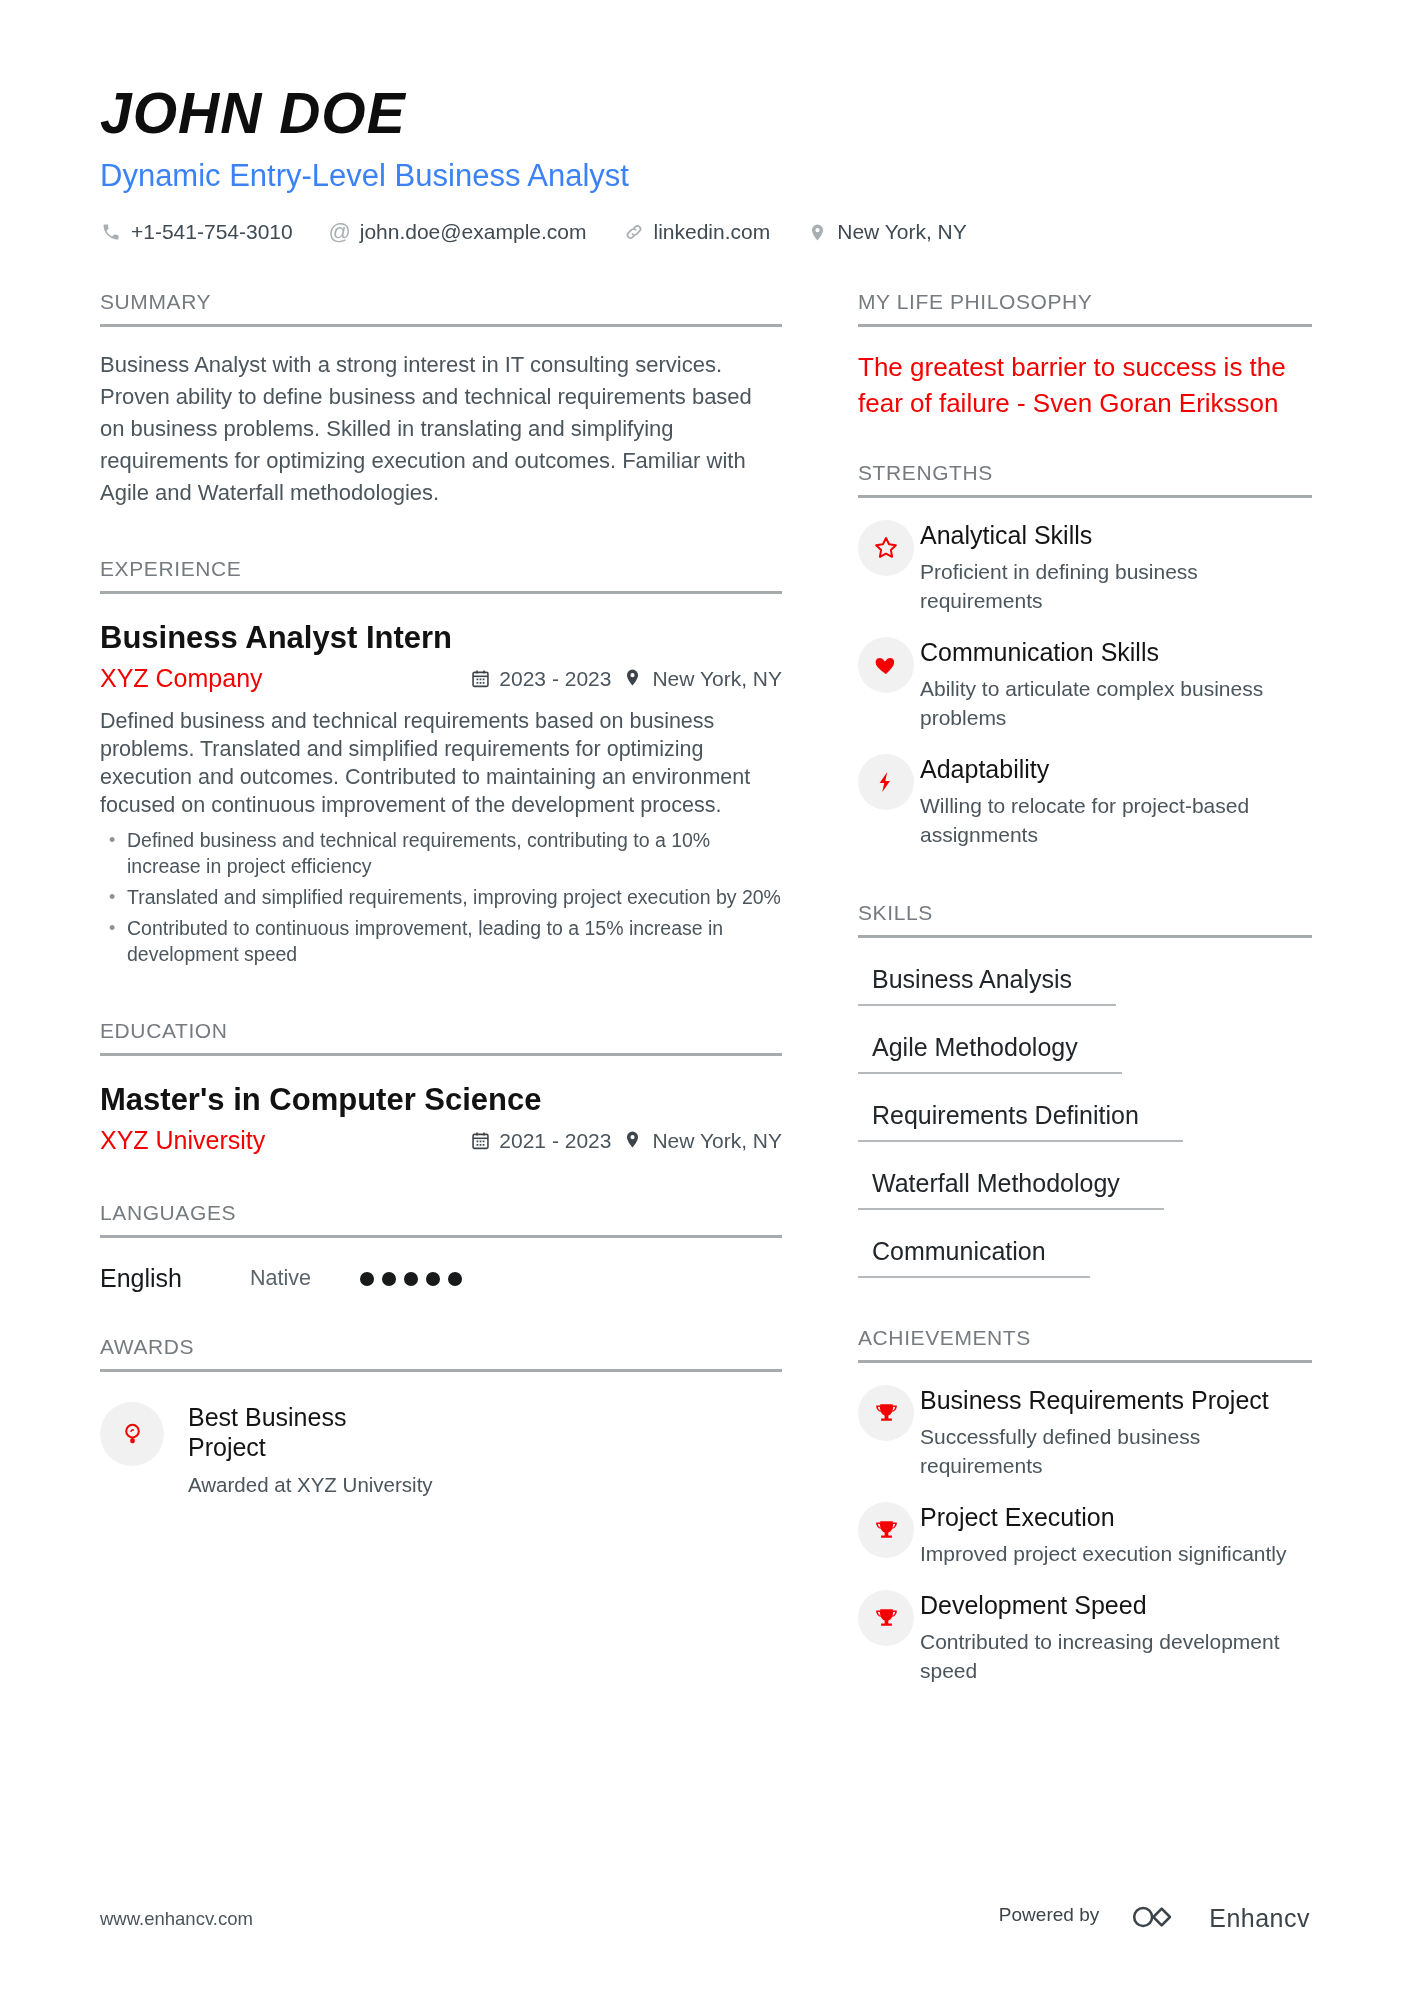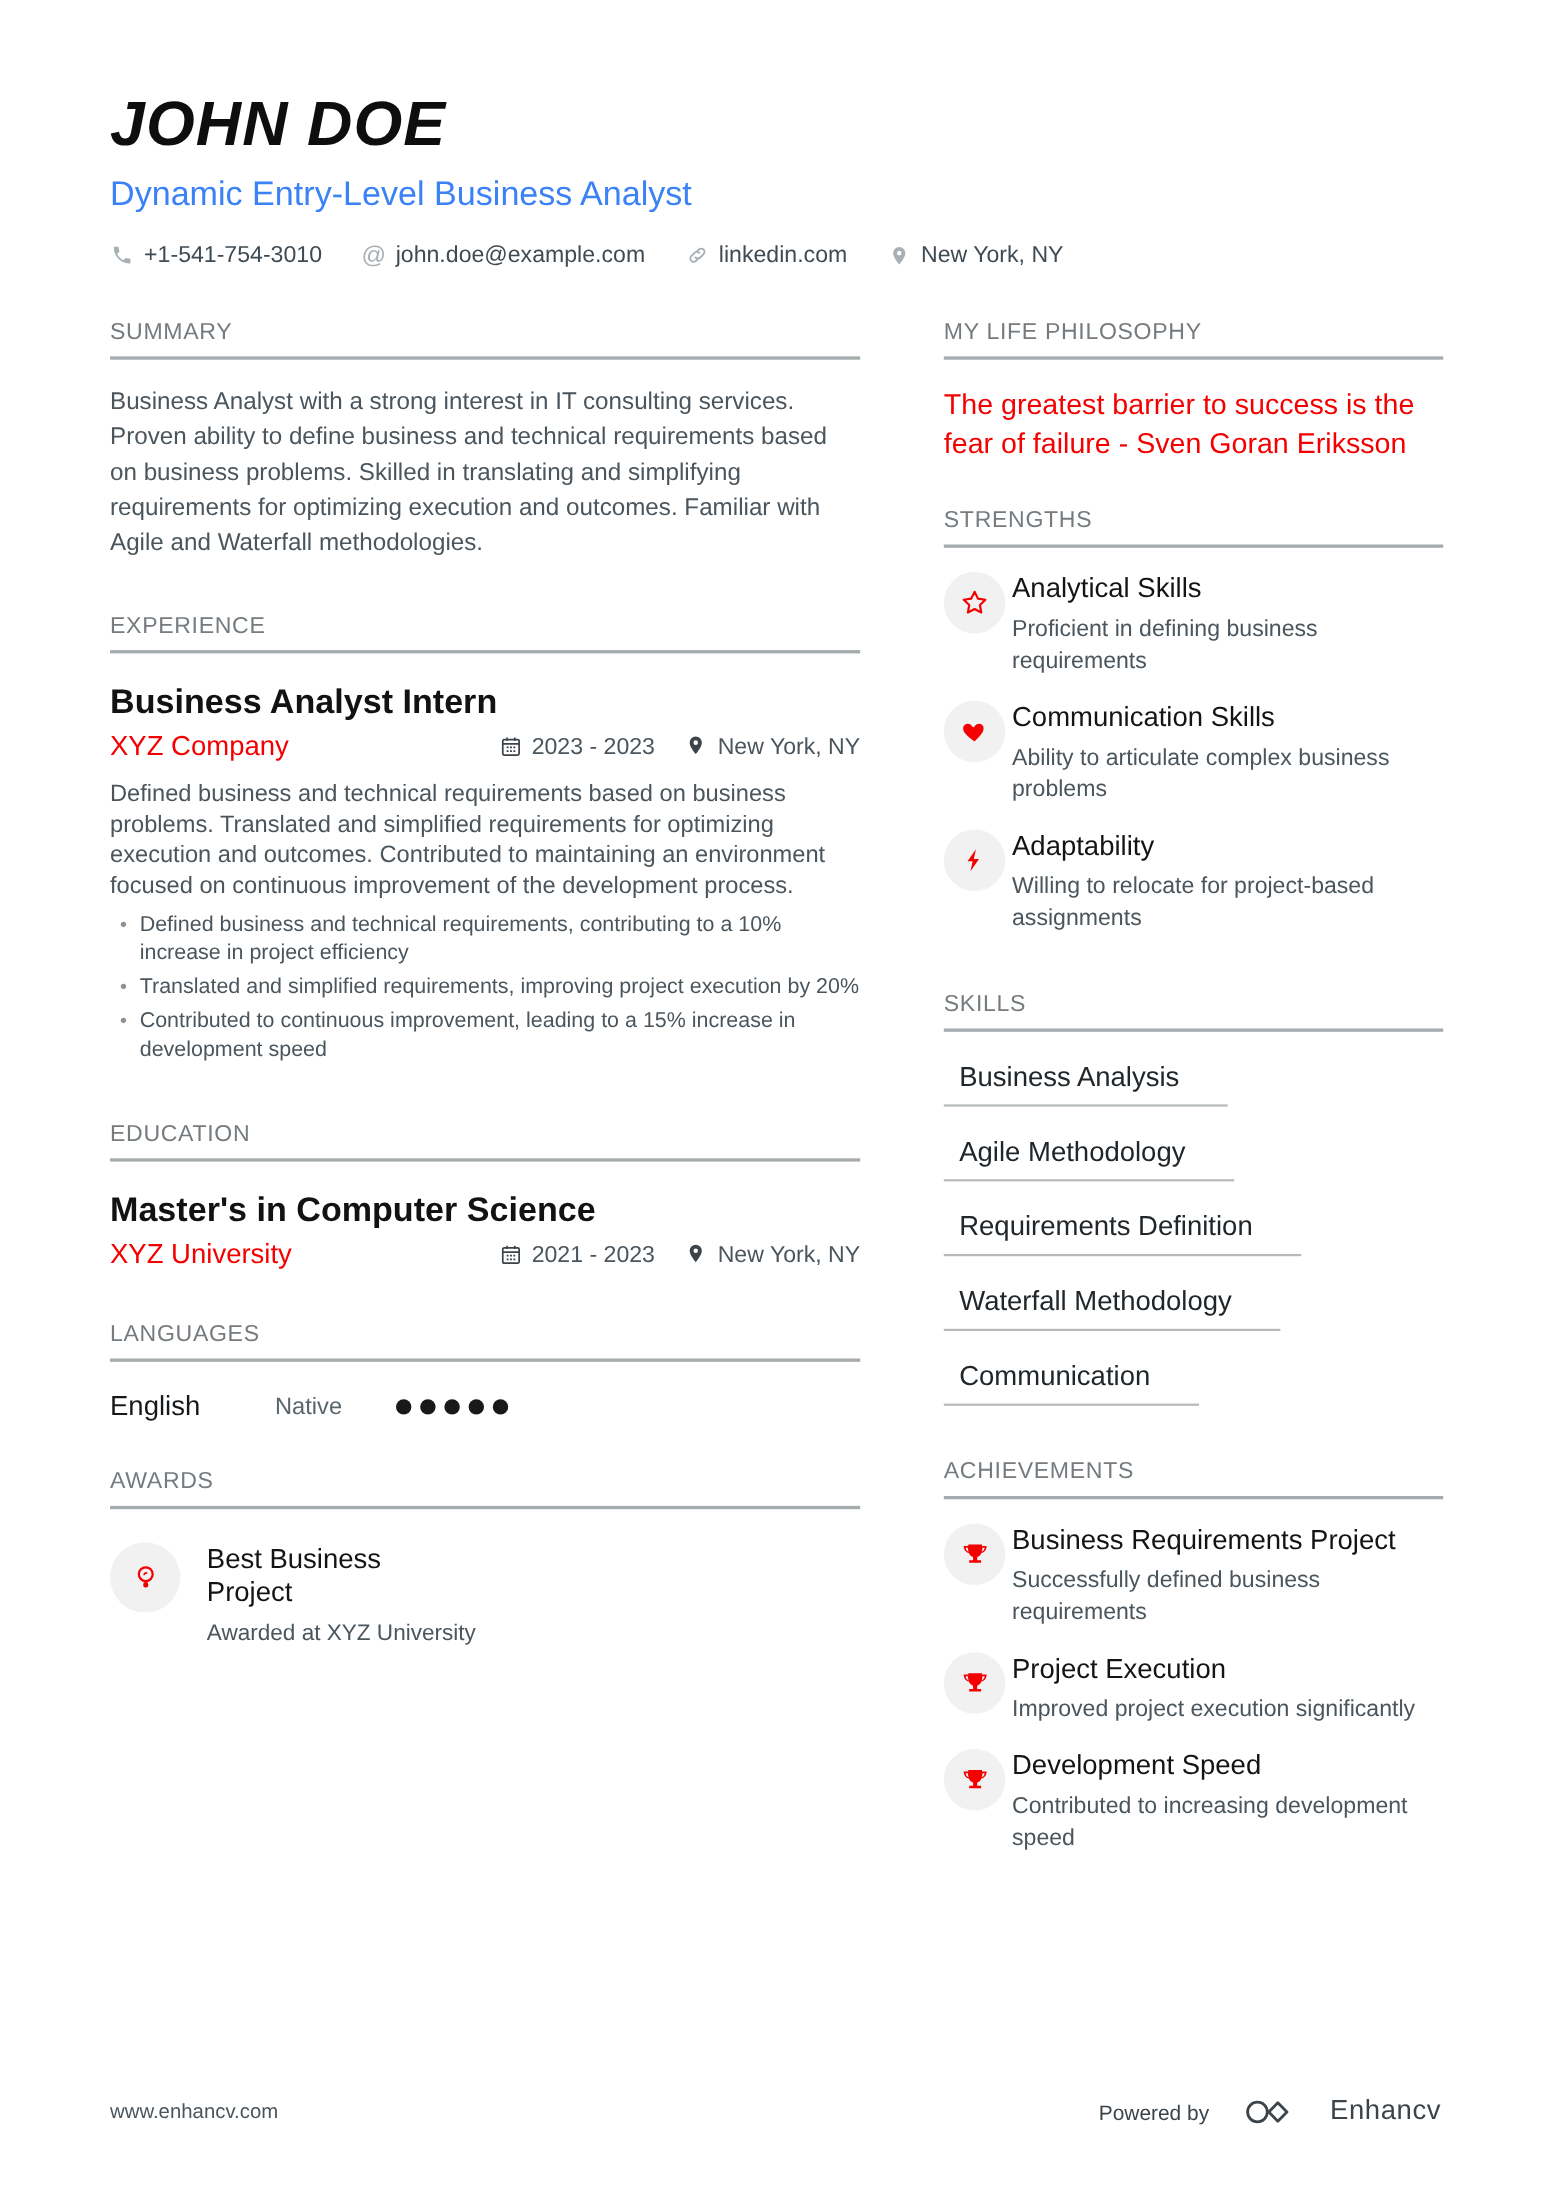--- a/index.html
+++ b/index.html
@@ -29,21 +29,21 @@
     padding-bottom:10px; border-bottom:3px solid #a6abae;
   }
 
   
   .summary-text { margin-top:22px; font-size:22px; line-height:32px; color:#4b555c; }
 
   .sec-experience { margin-top:48px; }
   .entry-role { margin-top:26px; font-size:31px; font-weight:600; color:#121212; }
   .entry-meta-row { display:flex; justify-content:space-between; align-items:center; margin-top:8px; }
   .entry-org { font-size:25px; font-weight:500; color:#f40000; }
-  .meta-group { display:flex; gap:28px; }
+  .meta-group { display:flex; gap:12px; }
   .meta-item { display:flex; align-items:center; gap:8px; font-size:21px; color:#4b555c; }
   .meta-item .micon { width:21px; height:21px; display:inline-flex; }
   .entry-desc { margin-top:14px; font-size:21.5px; line-height:28px; color:#4b555c; }
   .bullet-list { margin-top:8px; list-style:none; }
   .bullet-list li {
     position:relative; padding-left:27px; font-size:19.5px; line-height:26px;
     color:#4b555c; margin-top:5px;
   }
   .bullet-list li::before { content:"•"; position:absolute; left:9px; top:0; color:#8b9297; font-size:18px; }
 
@@ -85,21 +85,21 @@
   .skill-row { margin-top:27px; }
 
   .sec-achievements { margin-top:48px; }
 
   
   .footer {
     position:absolute; left:100px; right:100px; bottom:62px;
     display:flex; justify-content:space-between; align-items:center;
   }
   .footer-site { font-size:18.5px; color:#4b555c; }
-  .footer-right { display:flex; align-items:flex-end; gap:32px; }
+  .footer-right { display:flex; align-items:flex-start; gap:32px; }
   .powered-by { font-size:19px; color:#3c444a; }
   .brand-name { font-size:25px; color:#3c444a; letter-spacing:0.5px; }
   svg { display:block; }
 </style>
 </head>
 <body>
 
 <div class="page">
 
   <div>

